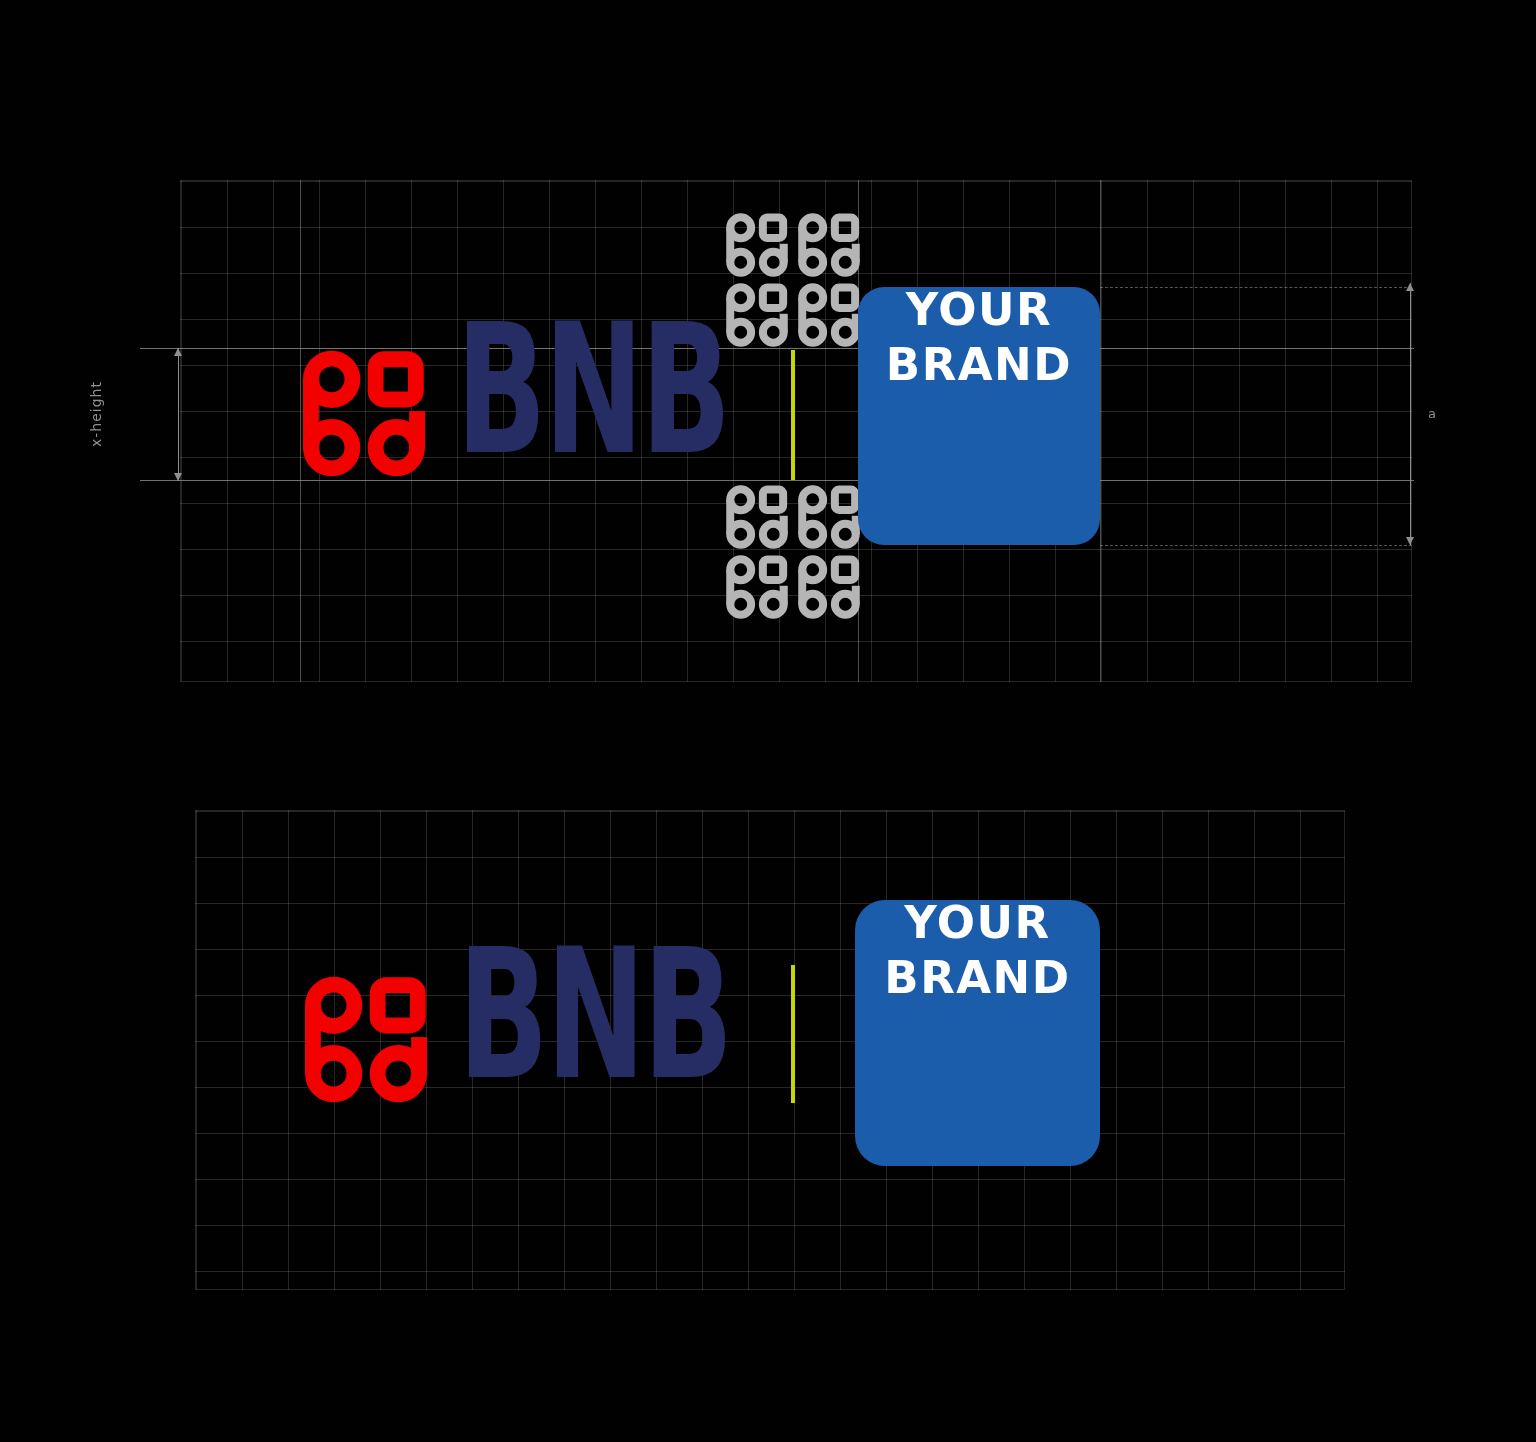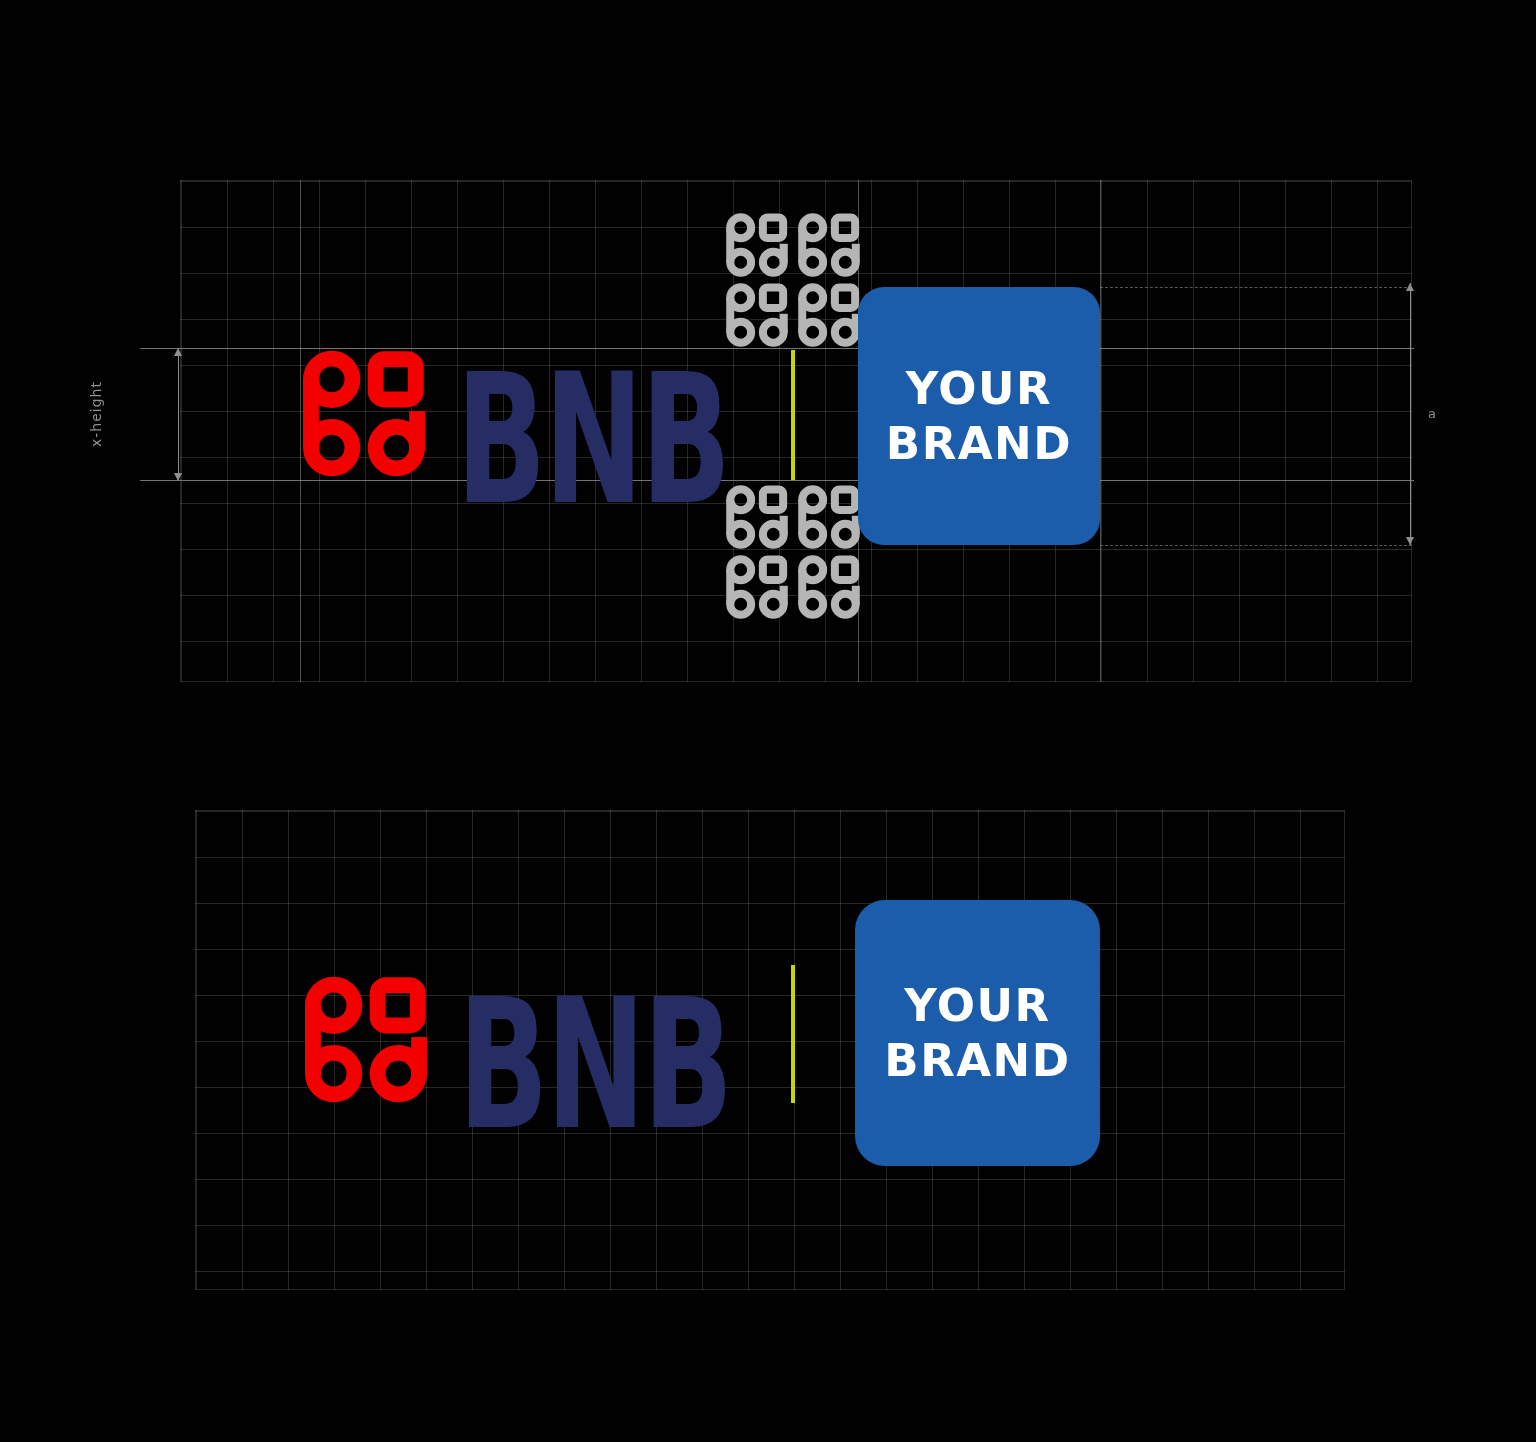--- a/index.html
+++ b/index.html
@@ -58,21 +58,21 @@
   .dim-label{position:absolute;left:1248px;top:226px;color:var(--label-gray);font-size:13px;}
 
   
   .mark{display:block;}
   .mark-red{color:var(--mark-red);}
   .mark-gray{color:var(--construction-gray);}
   .red-mark-pos{position:absolute;left:123px;top:170px;}
   .final .red-mark-pos{left:110px;top:166px;}
 
   .wordmark{
-    position:absolute;height:130px;display:flex;align-items:flex-start;
+    position:absolute;height:130px;display:flex;align-items:flex-end;
     color:var(--wordmark-navy);
   }
   .construction .wordmark{left:276px;top:170px;}
   .final .wordmark{left:263px;top:165px;}
   .wordmark span{
     font-weight:700;font-size:180px;line-height:1;letter-spacing:-4px;
     transform:scaleX(0.66);transform-origin:left center;white-space:nowrap;
     font-family:"DejaVu Sans",sans-serif;
   }
 
@@ -81,21 +81,21 @@
   .final .divider{left:596px;top:155px;height:138px;}
 
   .cluster{
     position:absolute;display:grid;grid-template-columns:66px 66px;grid-auto-rows:64px;gap:6px;
   }
   .cluster-top{left:544px;top:33px;}
   .cluster-bottom{left:544px;top:305px;}
 
   .partner-box{
     position:absolute;background:var(--partner-blue);
-    display:flex;flex-direction:column;align-items:center;justify-content:center;gap:10px;
+    display:flex;flex-direction:column;align-items:center;justify-content:flex-start;gap:10px;
     color:var(--partner-text);
   }
   .construction .partner-box{left:678px;top:107px;width:242px;height:258px;border-radius:26px;}
   .final .partner-box{left:660px;top:90px;width:245px;height:266px;border-radius:30px;}
   .partner-box span{
     font-weight:700;font-size:45px;line-height:1;letter-spacing:1.5px;
     font-family:"DejaVu Sans",sans-serif;
   }
 </style>
 </head>

